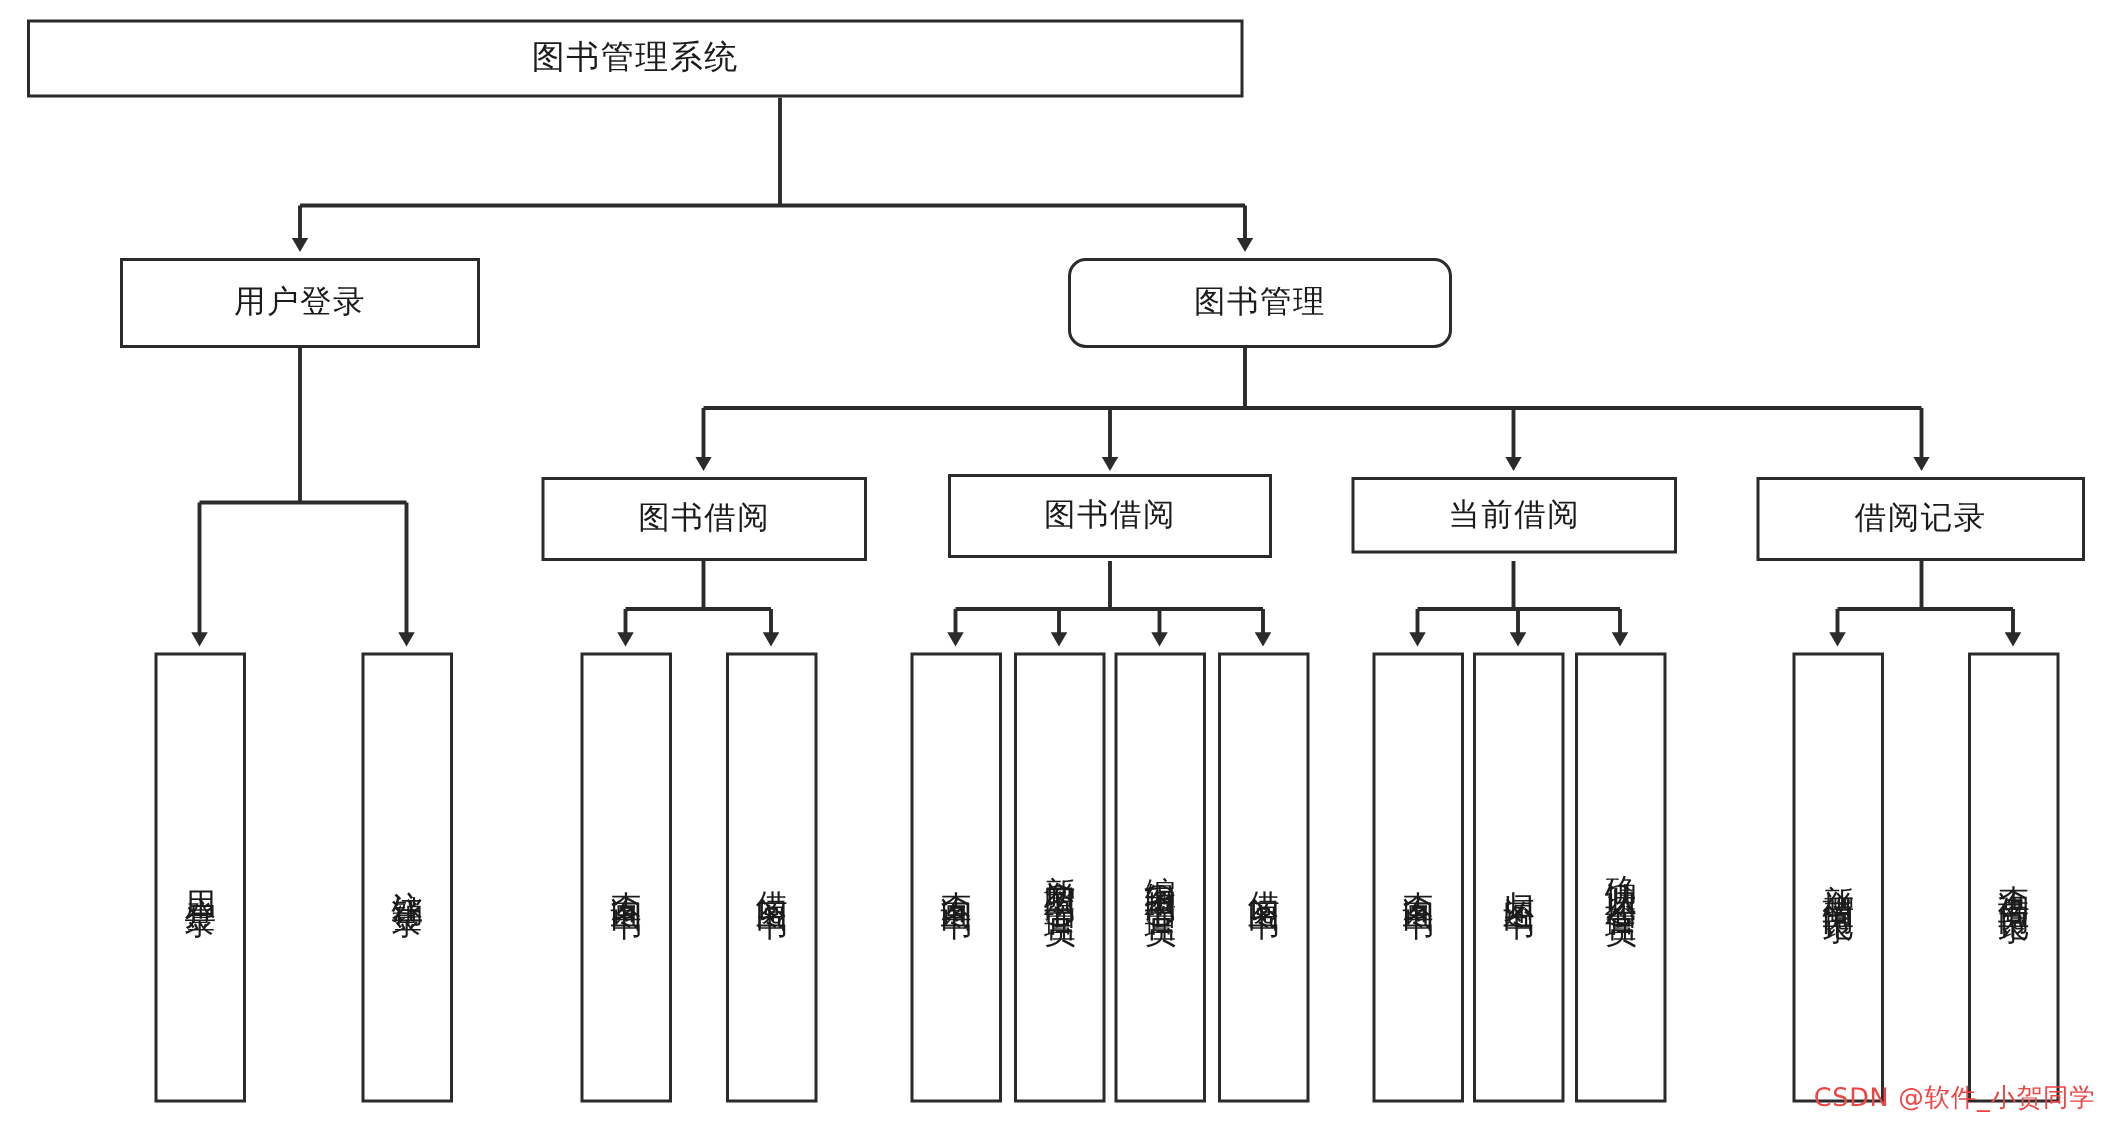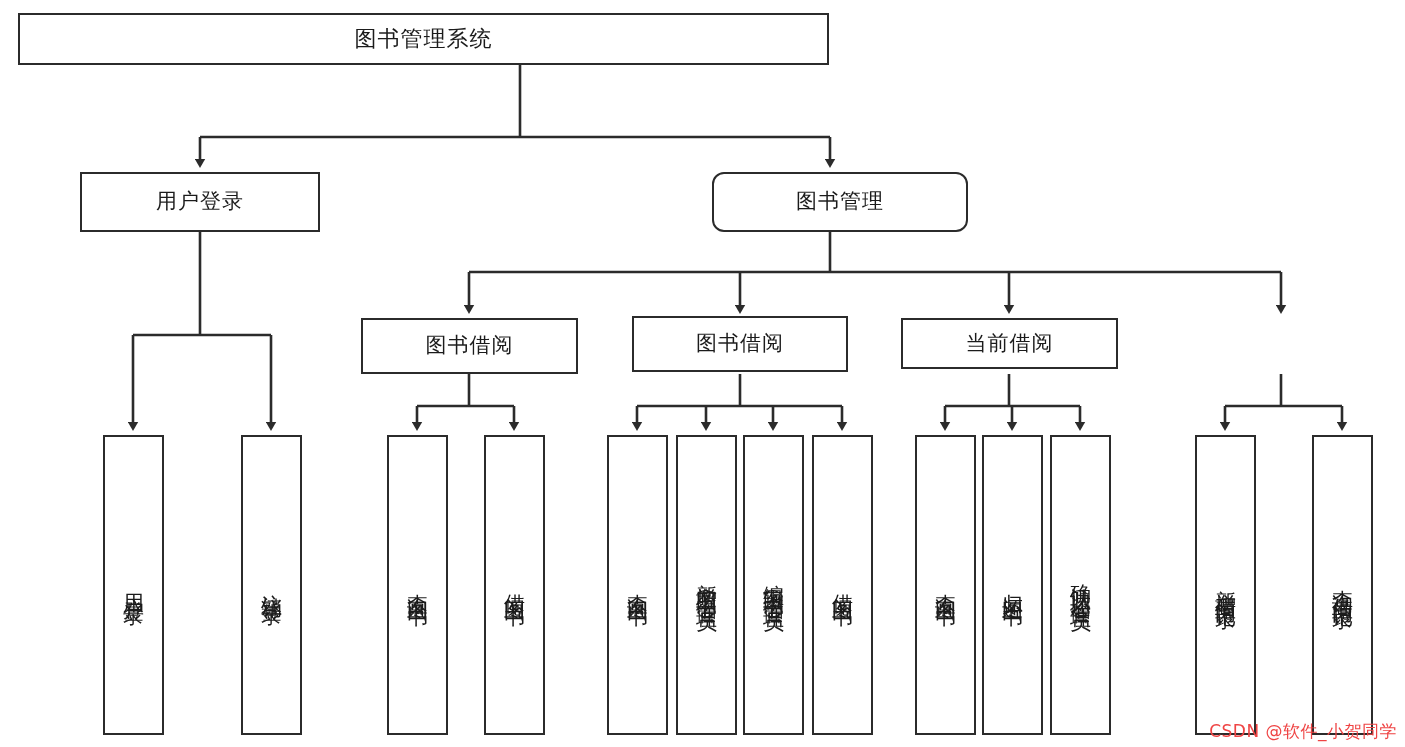--- a/index.html
+++ b/index.html
@@ -131,20 +131,23 @@
 
   <div class="node h" style="left:361px; top:318px; width:217px; height:56px;">
     <span>图书借阅</span>
   </div>
   <div class="node h" style="left:632px; top:316px; width:216px; height:56px;text-align:center;">
     <span>图书借阅</span>
   </div>
   <div class="node h" style="left:901px; top:318px; width:217px; height:51px;">
     <span>当前借阅</span>
   </div>
+  <div class="node h" style="left:1171px; top:318px; width:219px; height:56px;">
+    <span>借阅记录</span>
+  </div>
 
   <div class="node v" style="left:103px; top:435px; width:61px; height:300px;">
     <span class="vtext">用户登录</span>
   </div>
   <div class="node v" style="left:241px; top:435px; width:61px; height:300px;">
     <span class="vtext">注销登录</span>
   </div>
 
   <div class="node v" style="left:387px; top:435px; width:61px; height:300px;">
     <span class="vtext">查询图书</span>

